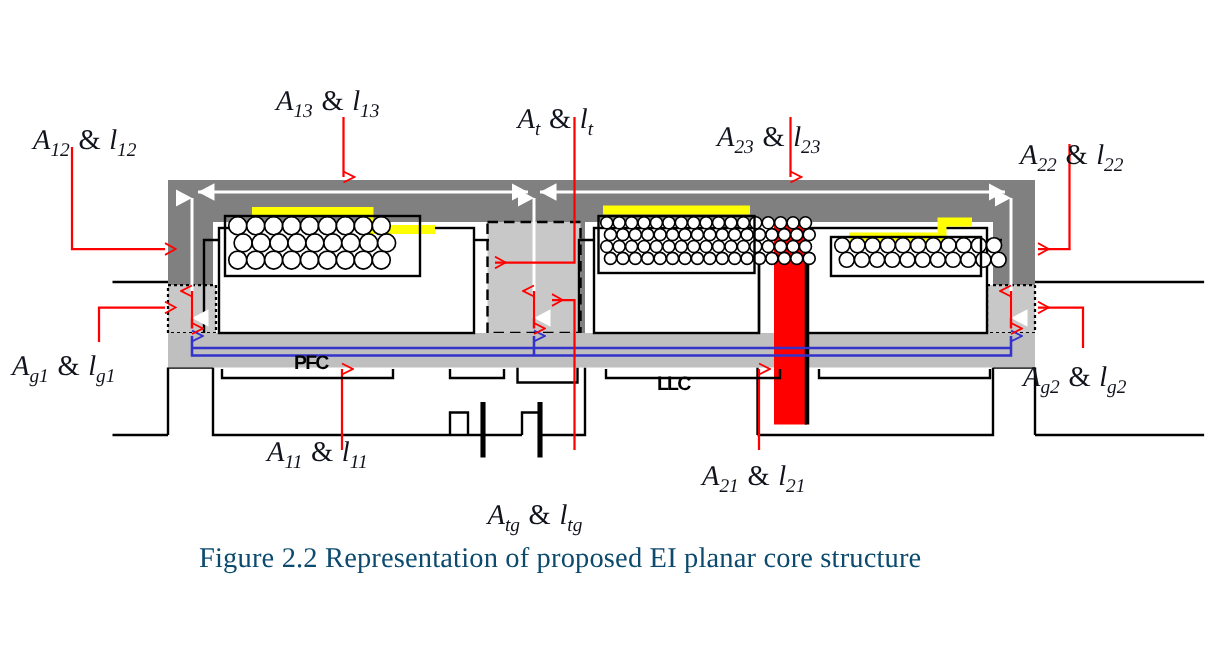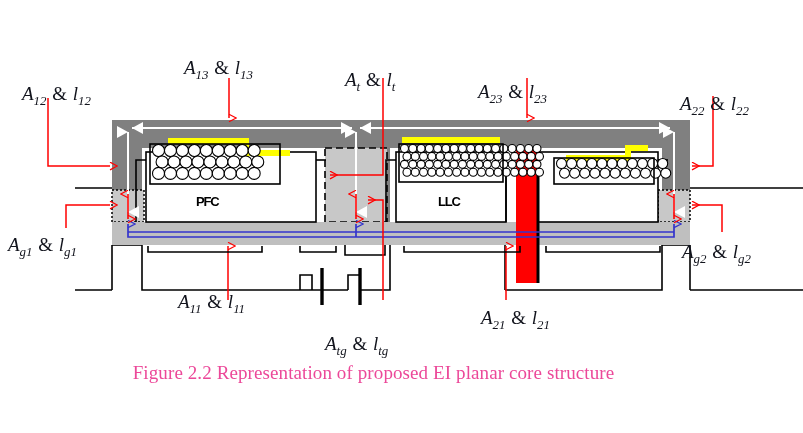--- a/index.html
+++ b/index.html
@@ -24,21 +24,21 @@
     top: 0;
   }
   .caption {
     position: absolute;
     left: 0;
     top: 362px;
     width: 747px;
     text-align: center;
     font-family: "Liberation Serif", "DejaVu Serif", serif;
     font-size: 19px;
-    color: #ec4899;
+    color: #0c4a6e;
     letter-spacing: 0.1px;
   }
   .lbl {
     position: absolute;
     font-family: "Liberation Serif", "DejaVu Serif", serif;
     font-style: italic;
     font-size: 19px;
     color: #11131c;
     white-space: nowrap;
     line-height: 1;
@@ -53,20 +53,21 @@
     padding: 0 1px;
   }
   .corelbl {
     position: absolute;
     font-family: "Liberation Sans", "DejaVu Sans", sans-serif;
     font-weight: bold;
     font-size: 13px;
     color: #000000;
     letter-spacing: -1.2px;
     white-space: nowrap;
+    margin-top: 40px;
   }
 </style>
 </head>
 <body>
 
 <div id="figure-root">
 
   <svg id="figure-svg" width="803" height="433" viewBox="0 0 803 433">
 
     <defs>
@@ -373,20 +374,20 @@
   <div id="label-layer">
       <div class="lbl" style="left: 22px; top: 84px;">A<sub>12</sub><span class="amp">&nbsp;&amp;&nbsp;</span>l<sub>12</sub></div>
       <div class="lbl" style="left: 184px; top: 58px;">A<sub>13</sub><span class="amp">&nbsp;&amp;&nbsp;</span>l<sub>13</sub></div>
       <div class="lbl" style="left: 345px; top: 70px;">A<sub>t</sub><span class="amp">&nbsp;&amp;&nbsp;</span>l<sub>t</sub></div>
       <div class="lbl" style="left: 478px; top: 58px; margin-top: 24px;">A<sub>23</sub><span class="amp">&nbsp;&amp;&nbsp;</span>l<sub>23</sub></div>
       <div class="lbl" style="left: 680px; top: 94px;">A<sub>22</sub><span class="amp">&nbsp;&amp;&nbsp;</span>l<sub>22</sub></div>
       <div class="lbl" style="left: 8px; top: 235px;">A<sub>g1</sub><span class="amp">&nbsp;&amp;&nbsp;</span>l<sub>g1</sub></div>
       <div class="lbl" style="left: 682px; top: 242px;">A<sub>g2</sub><span class="amp">&nbsp;&amp;&nbsp;</span>l<sub>g2</sub></div>
       <div class="lbl" style="left: 178px; top: 292px;">A<sub>11</sub><span class="amp">&nbsp;&amp;&nbsp;</span>l<sub>11</sub></div>
       <div class="lbl" style="left: 325px; top: 310px; margin-top: 24px;">A<sub>tg</sub><span class="amp">&nbsp;&amp;&nbsp;</span>l<sub>tg</sub></div>
-      <div class="lbl" style="left: 481px; top: 308px;">A<sub>21</sub><span class="amp">&nbsp;&amp;&nbsp;</span>l<sub>21</sub></div>
+      <div class="lbl" style="left: 468px; top: 308px;">A<sub>21</sub><span class="amp">&nbsp;&amp;&nbsp;</span>l<sub>21</sub></div>
       <div class="corelbl" style="left: 196px; top: 194px;">PFC</div>
-      <div class="corelbl" style="left: 438px; top: 194px;">LLC</div>
+      <div class="corelbl" style="left: 438px; top: 208px;">LLC</div>
     </div>
 
   <div class="caption">Figure 2.2 Representation of proposed EI planar core structure</div>
 
 </div>
 
 </body></html>

